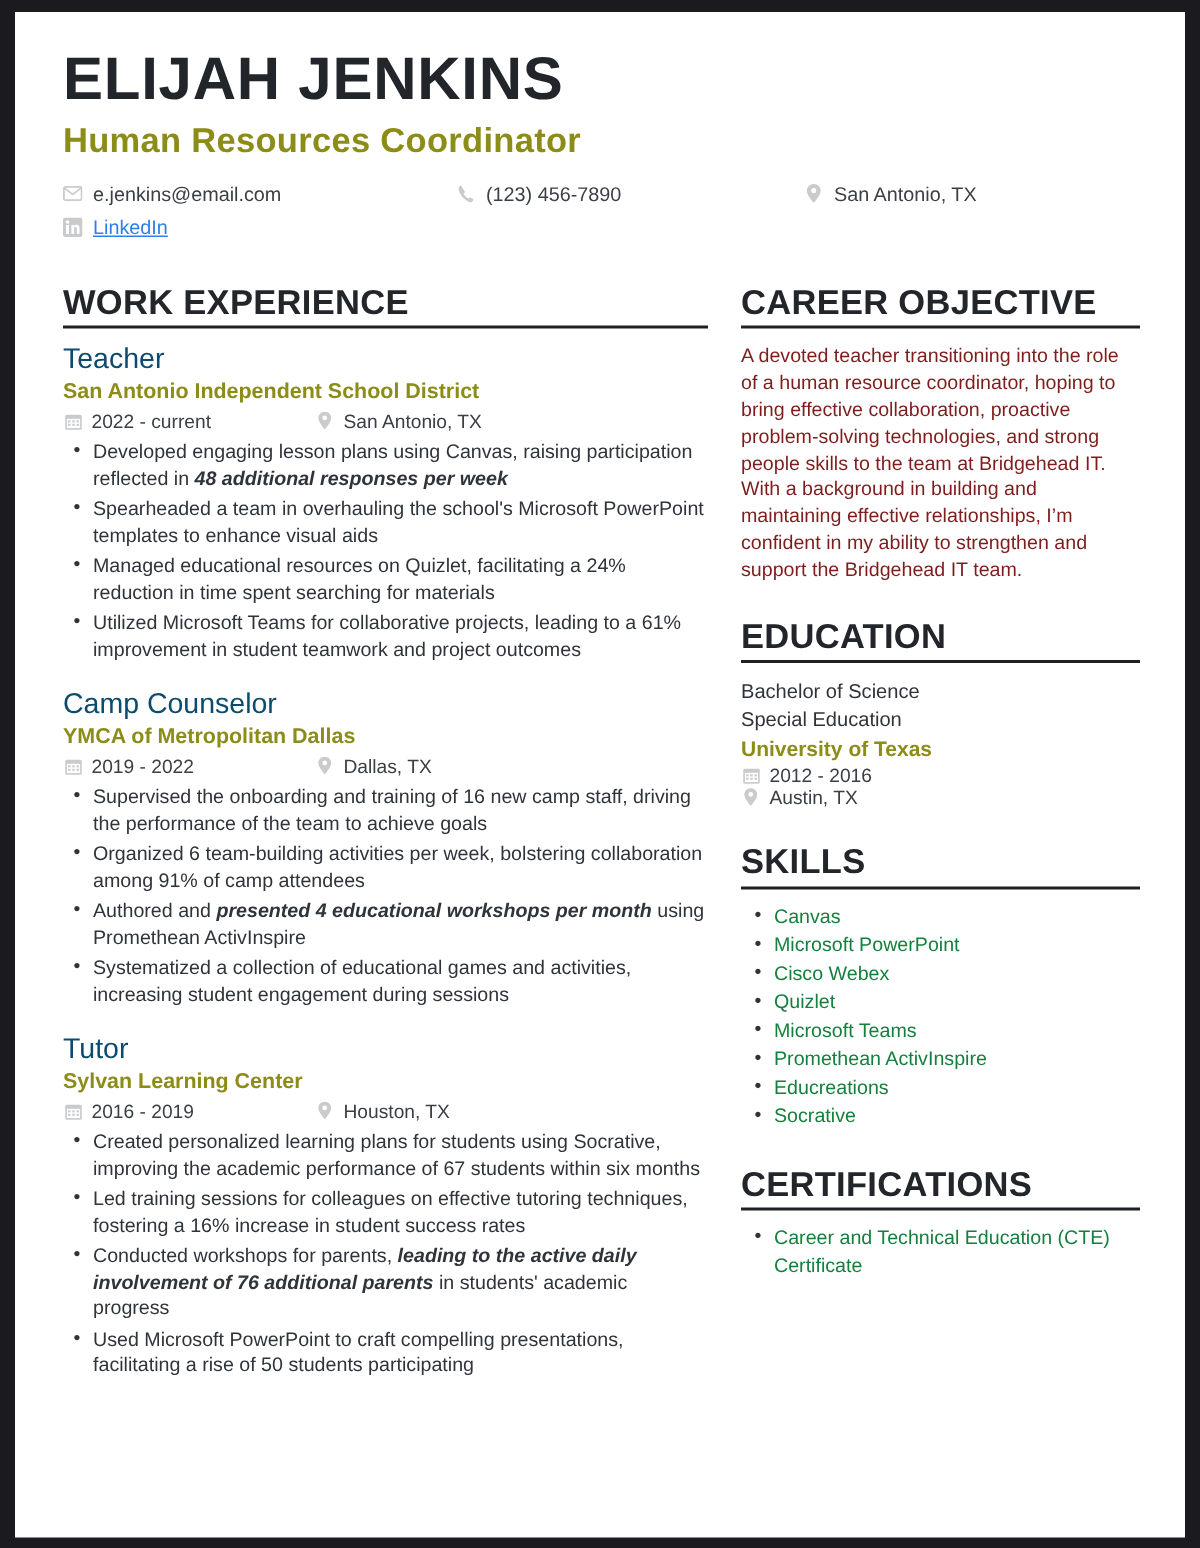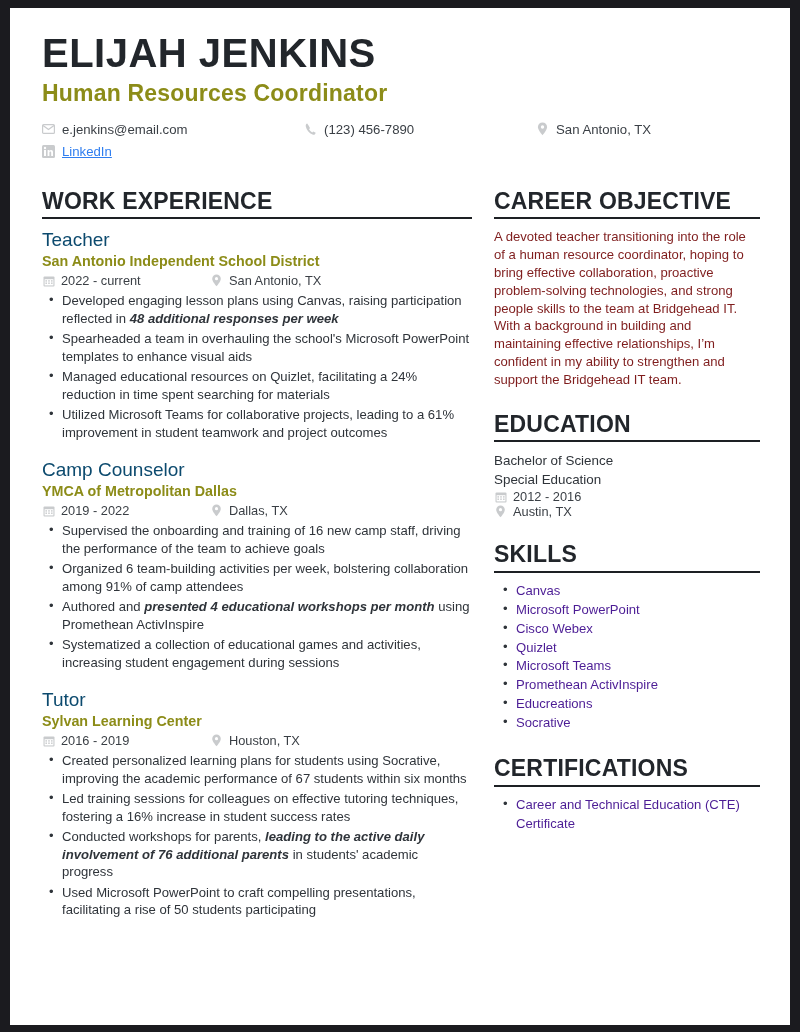--- a/index.html
+++ b/index.html
@@ -172,21 +172,21 @@
   }
   ul.simple {
     list-style: none;
     margin-top: 2px;
   }
   ul.simple li {
     position: relative;
     padding-left: 22px;
     font-size: 13.1px;
     line-height: 1.45;
-    color: #4c1d95;
+    color: #15803d;
   }
   ul.simple li::before {
     content: "\2022";
     position: absolute;
     left: 9px;
     top: -1px;
     color: #2f343a;
   }
 </style>
 </head>
@@ -375,20 +375,21 @@
           <div class="sec-title">CAREER OBJECTIVE</div>
           <div class="sec-rule"></div>
           <div class="objective">A devoted teacher transitioning into the role of a human resource coordinator, hoping to bring effective collaboration, proactive problem-solving technologies, and strong people skills to the team at Bridgehead IT. With a background in building and maintaining effective relationships, I’m confident in my ability to strengthen and support the Bridgehead IT team.</div>
         </div>
 
         <div class="section">
           <div class="sec-title">EDUCATION</div>
           <div class="sec-rule"></div>
           <div class="edu-line">Bachelor of Science</div>
           <div class="edu-line">Special Education</div>
+          <div class="edu-school">University of Texas</div>
           <div class="edu-meta">
             <span class="ico">
               <svg width="12" height="12" viewBox="0 0 12 12">
                   <rect x="0.5" y="1.5" width="11" height="10" rx="1" fill="#c9cbcd"></rect>
                   <rect x="1.6" y="4.2" width="8.8" height="6.2" fill="#ffffff"></rect>
                   <rect x="2.4" y="5.2" width="1.6" height="1.4" fill="#c9cbcd"></rect>
                   <rect x="5.2" y="5.2" width="1.6" height="1.4" fill="#c9cbcd"></rect>
                   <rect x="8" y="5.2" width="1.6" height="1.4" fill="#c9cbcd"></rect>
                   <rect x="2.4" y="7.5" width="1.6" height="1.4" fill="#c9cbcd"></rect>
                   <rect x="5.2" y="7.5" width="1.6" height="1.4" fill="#c9cbcd"></rect>

